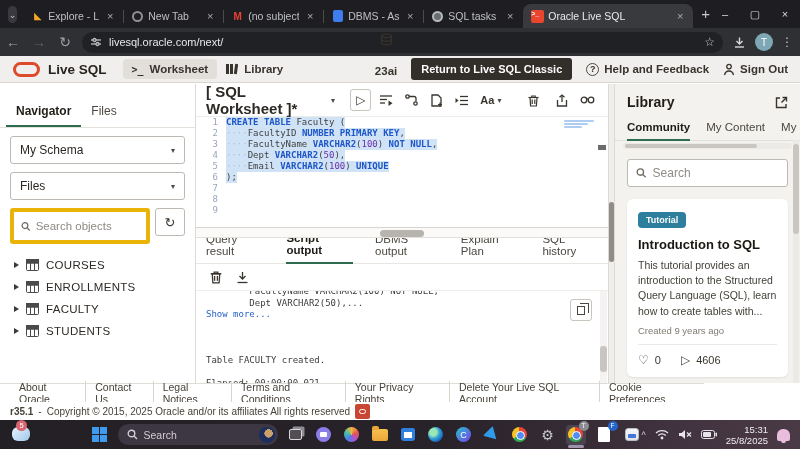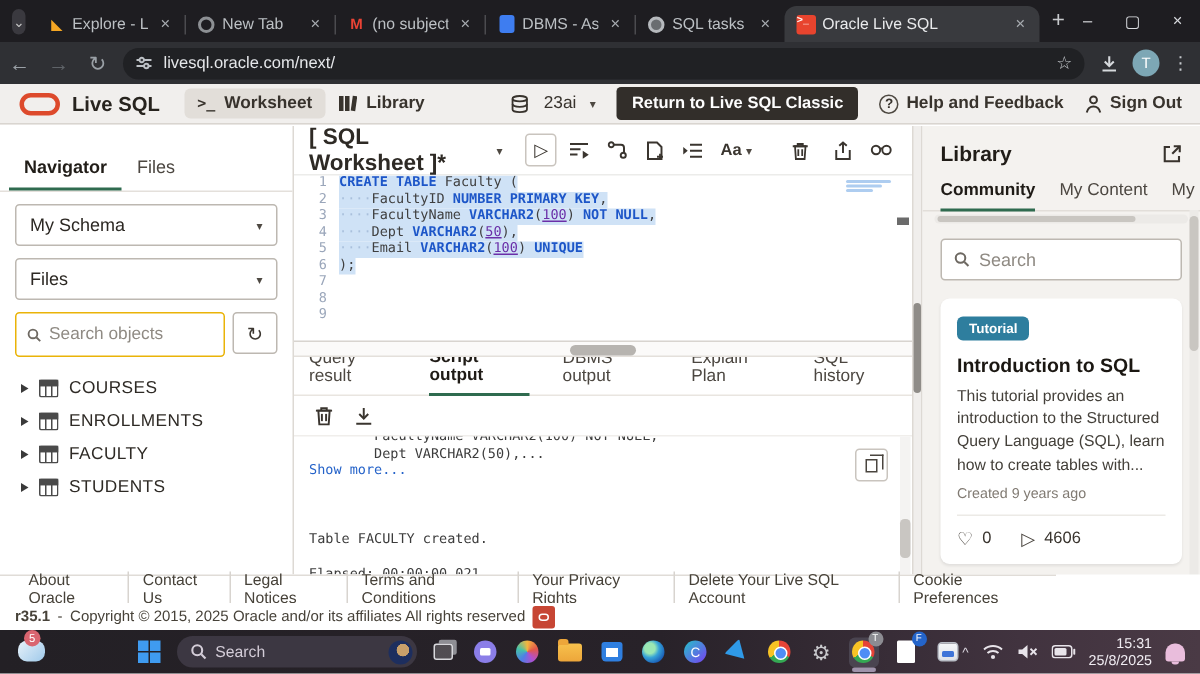--- a/index.html
+++ b/index.html
@@ -37,38 +37,38 @@
   .kebab { color:#c3c7cb; font-size:12px; width:18px; text-align:center; margin-right:4px; }
 
   
   .appheader { position:absolute; left:0; top:56px; width:800px; height:27px; background:#f1efed; border-bottom:1px solid #d9d5d0; display:flex; align-items:center; }
   .o-logo { width:27px; height:15px; border:3.5px solid #dd4a2c; border-radius:8px; margin:0 8px 0 13px; }
   .brand { font-weight:bold; font-size:13.5px; color:#27231e; margin-right:16px; }
   .hdr-btn { display:flex; align-items:center; gap:6px; font-size:11.5px; font-weight:bold; color:#38332d; padding:4px 9px; border-radius:4px; }
   .hdr-btn.active { background:#e2ded9; }
   .term-glyph { font-family:"DejaVu Sans Mono",monospace; font-size:10px; font-weight:bold; }
   .hdr-right { margin-left:auto; display:flex; align-items:center; gap:14px; padding-right:12px; }
-  .dbsel { display:flex; align-items:center; gap:9px; font-size:11.5px; font-weight:normal; color:#38332d; }
+  .dbsel { display:flex; align-items:center; gap:19px; font-size:11.5px; font-weight:bold; color:#38332d;flex-direction:column; }
   .classic-btn { background:#322e2a; color:#fdfdfd; font-size:11px; font-weight:bold; padding:5px 10px; border-radius:3px; }
   .help { display:flex; align-items:center; gap:5px; font-size:11.5px; font-weight:bold; color:#38332d; }
   .qmark { width:13px; height:13px; border:1.3px solid #4e4942; border-radius:50%; font-size:9px; display:flex; align-items:center; justify-content:center; font-weight:bold; }
   .caret { font-size:8px; color:#4e4942; }
 
   
   .main { position:absolute; left:0; top:84px; width:800px; height:299px; display:flex; }
 
   
   .sidebar { width:196px; background:#fff; border-right:1px solid #ddd9d4; position:relative; }
   .side-tabs { display:flex; border-bottom:1px solid #e4e0db; padding:0 6px; }
   .side-tab { font-size:12px; padding:20px 10px 7px; color:#4c4741; }
   .side-tab.active { font-weight:bold; color:#211d18; border-bottom:2.5px solid #2f6b4f; }
   .selbox { margin:8px 10px 0; height:28px; border:1px solid #bdb8b1; border-radius:3px; display:flex; align-items:center; padding:0 9px; font-size:12px; color:#2c2823; }
   .selbox .caret { margin-left:auto; }
   .searchrow { margin:8px 10px 0; display:flex; gap:5px; }
-  .searchbox { flex:1; height:28px; border:1px solid #eab308; border-radius:3px; display:flex; align-items:center; padding:14px 7px; gap:5px; }
+  .searchbox { flex:1; height:28px; border:4px solid #eab308; border-radius:3px; display:flex; align-items:center; padding:14px 7px; gap:5px; }
   .searchbox input { border:0; outline:0; width:100%; font-size:11.5px; color:#333; font-family:"Liberation Sans",sans-serif; background:transparent; }
   .searchbox input::placeholder { color:#8f8a83; }
   .iconbtn { width:30px; height:28px; border:1px solid #bdb8b1; border-radius:3px; display:flex; align-items:center; justify-content:center; color:#3c3731; font-size:13px; background:#fff; }
   .tree { margin-top:10px; }
   .tree-item { display:flex; align-items:center; height:22px; padding-left:14px; gap:7px; }
   .tri { width:0; height:0; border-left:5px solid #3a3a3a; border-top:3.5px solid transparent; border-bottom:3.5px solid transparent; }
   .tree-label { font-size:11.5px; color:#2e2a25; letter-spacing:.3px;text-align:right; }
 
   
   .middle { width:412px; background:#fff; position:relative; display:flex; flex-direction:column; }
@@ -77,21 +77,21 @@
   .tbi { width:24px; height:22px; display:flex; align-items:center; justify-content:center; color:#3a352f; }
   .tbi.boxed { border:1px solid #c9c4be; border-radius:3px; }
   .ws-spacer { flex:1; }
   .editor { height:110px; position:relative; font-family:"DejaVu Sans Mono",monospace; font-size:9px; line-height:11px; overflow:hidden; }
   .ed-row { display:flex; }
   .gutter { width:30px; text-align:right; padding-right:8px; color:#9aa6ba; flex:none; }
   .codeline { white-space:pre; }
   .sel { background:#cfe2f6; }
   .tk-kw { color:#1d56c8; font-weight:bold; }
   .tk-id { color:#3f3f3f; }
-  .tk-num { color:#6b2fa8;text-decoration:underline; }
+  .tk-num { color:#6b2fa8; }
   .tk-pl { color:#3f3f3f; }
   .tk-ws { color:#a9c0dc; }
   .minimap { position:absolute; right:14px; top:3px; width:30px; height:14px; }
   .mm-bar { height:2px; margin-bottom:1px; background:#aecdf0; border-radius:1px; }
   .ed-vscroll { position:absolute; right:2px; top:28px; width:8px; height:5px; background:#6b6b6b; }
   .hsplit { height:11px; border-top:1px solid #d8d4cf; border-bottom:1px solid #e4e0db; background:#fbfaf9; position:relative; }
   .hsplit-handle { position:absolute; left:50%; top:2px; transform:translateX(-50%); width:44px; height:7px; background:#b7b4b0; border-radius:4px; }
   .res-tabs { height:26px; display:flex; align-items:flex-end; padding:0 10px; gap:22px; border-bottom:1px solid #e9e5e0; }
   .res-tab { font-size:11.5px; color:#4c4741; padding-bottom:6px; }
   .res-tab.active { font-weight:bold; color:#1f1b16; border-bottom:2.5px solid #2f6b4f; margin-bottom:-1px; }

